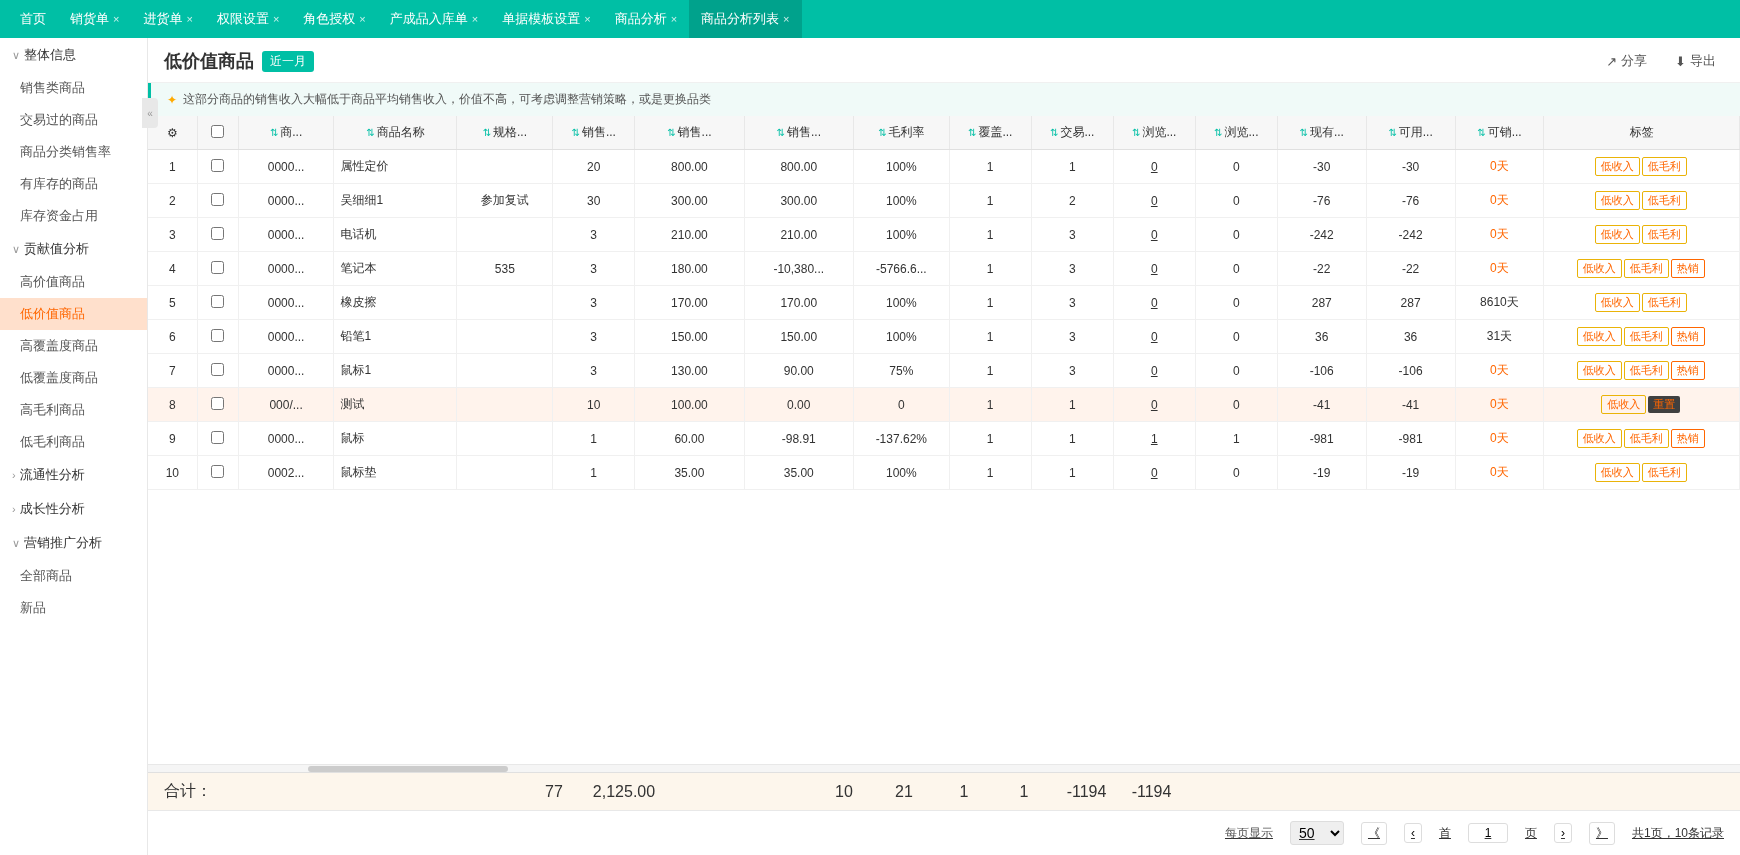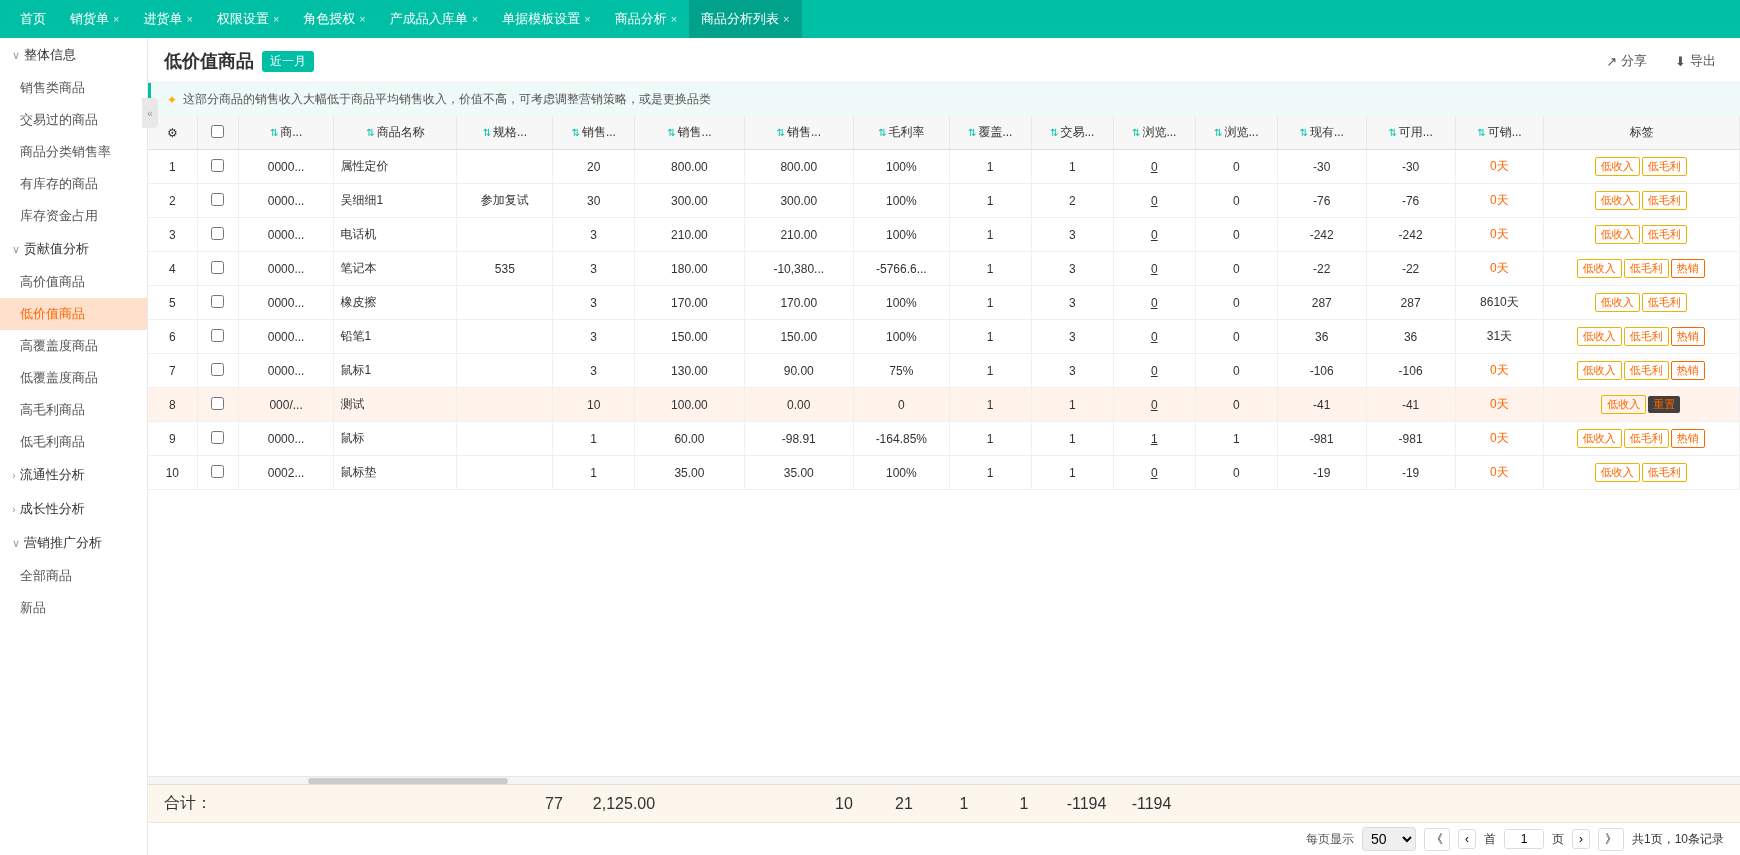--- a/index.html
+++ b/index.html
@@ -218,26 +218,27 @@
       font-size: 16px;
       flex-shrink: 0;
     }
     .footer-label { color: #333; font-weight: 500; margin-right: 16px; }
 
     
     .pagination-bar {
       display: flex;
       align-items: center;
       justify-content: flex-end;
-      padding: 4px 16px;
+      padding: 10px 16px;
       border-top: 1px solid #e8e8e8;
       background: #fff;
       font-size: 12px;
-      gap: 8px;
+      gap: 17px;
       flex-shrink: 0;
+      text-decoration: underline;
     }
     .pagination-bar .page-size-label { color: #555; }
     .page-size-select {
       border: 1px solid #ddd;
       border-radius: 3px;
       padding: 2px 4px;
       font-size: 14px;
     }
     .page-nav-btn {
       border: 1px solid #ddd;
@@ -551,21 +552,21 @@
   </tr>
             <tr>
     <td>9</td>
     <td class="checkbox-cell"><input type="checkbox" style=""></td>
     <td>0000...</td>
     <td class="text-left">鼠标</td>
     <td></td>
     <td>1</td>
     <td>60.00</td>
     <td>-98.91</td>
-    <td>-164.85%</td>
+    <td>-137.62%</td>
     <td>1</td>
     <td>1</td>
     <td><span style="text-decoration:underline;cursor:pointer;">1</span></td>
     <td>1</td>
     <td>-981</td>
     <td>-981</td>
     <td class="days-orange">0天</td>
     <td><span class="tag tag-orange">低收入</span><span class="tag tag-orange">低毛利</span><span class="tag tag-hot">热销</span></td>
   </tr>
             <tr>

